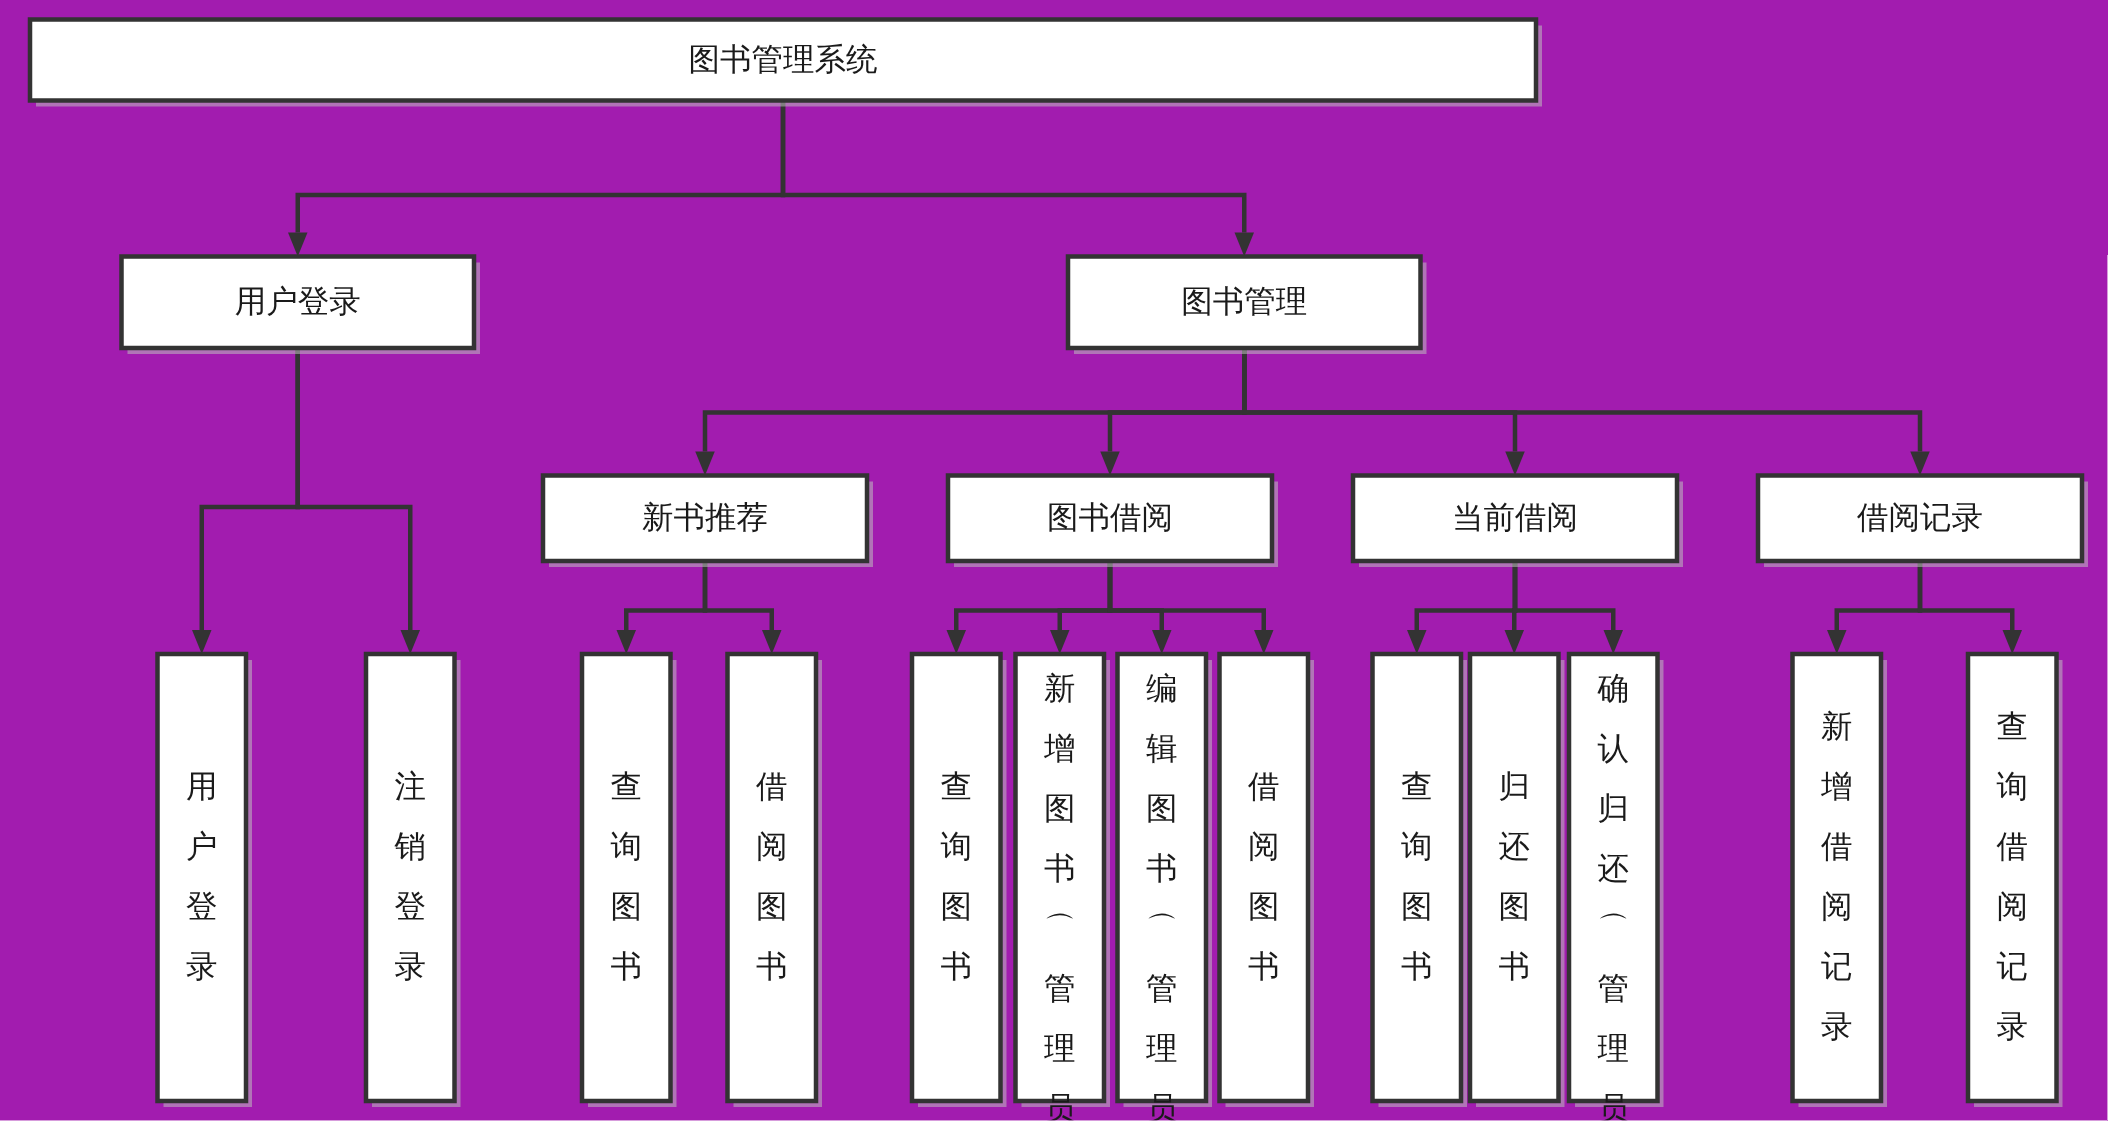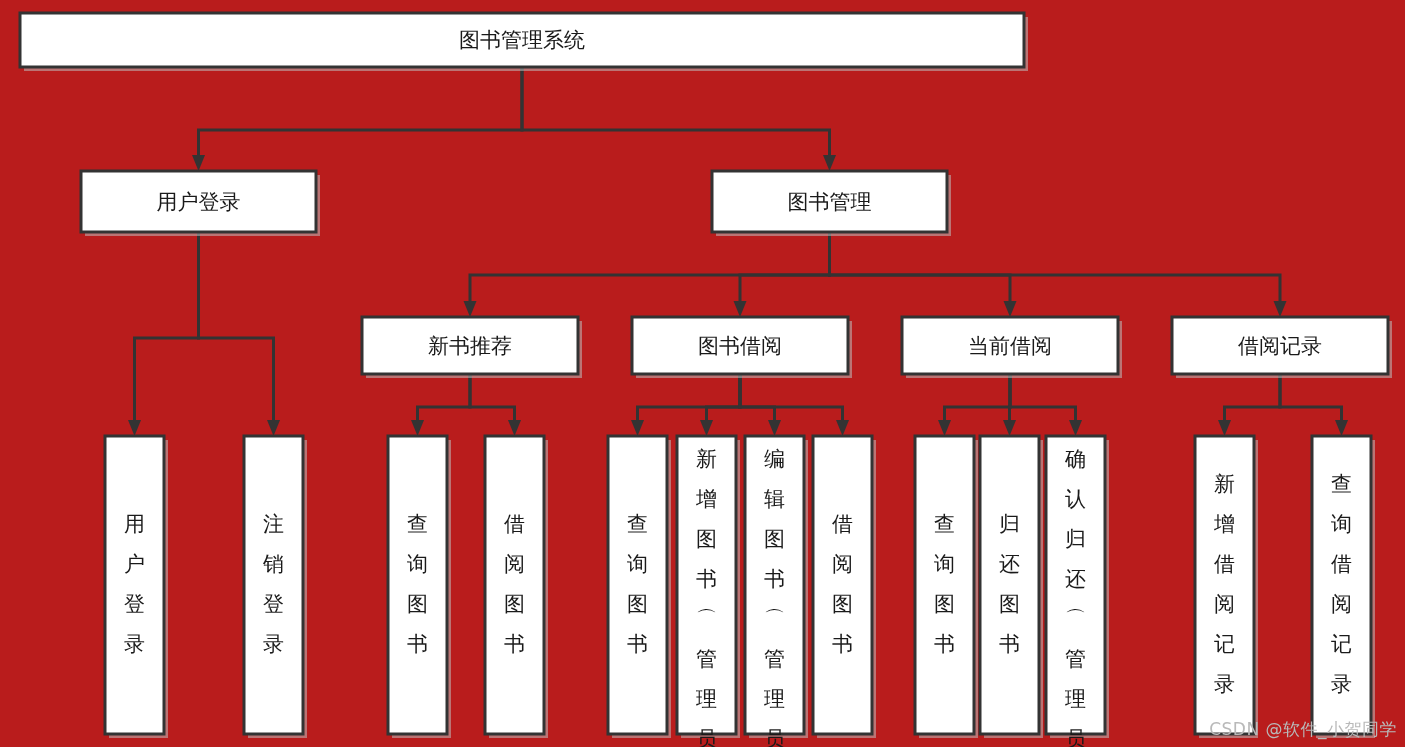--- a/index.html
+++ b/index.html
@@ -11,21 +11,21 @@
   body {
     width: 1405px;
     height: 747px;
     font-family: "DejaVu Sans", "Liberation Sans", sans-serif;
     overflow: hidden;
   }
   #diagram-root {
     position: relative;
     width: 1405px;
     height: 747px;
-    background: #b91c1c;
+    background: #a21caf;
   }
   svg#tree-svg {
     position: absolute;
     left: 0;
     top: 0;
     width: 1405px;
     height: 747px;
     display: block;
   }
   .node-rect {
@@ -252,14 +252,13 @@
           <rect class="node-rect" x="1195" y="436" width="59" height="298"></rect>
           <text class="node-label-v" x="1224.5" y="491"><tspan x="1224.5" dy="0">新</tspan><tspan x="1224.5" dy="40">增</tspan><tspan x="1224.5" dy="40">借</tspan><tspan x="1224.5" dy="40">阅</tspan><tspan x="1224.5" dy="40">记</tspan><tspan x="1224.5" dy="40">录</tspan></text>
         </g>
         <g>
           <rect class="node-shadow" x="1316" y="440" width="59" height="298"></rect>
           <rect class="node-rect" x="1312" y="436" width="59" height="298"></rect>
           <text class="node-label-v" x="1341.5" y="491"><tspan x="1341.5" dy="0">查</tspan><tspan x="1341.5" dy="40">询</tspan><tspan x="1341.5" dy="40">借</tspan><tspan x="1341.5" dy="40">阅</tspan><tspan x="1341.5" dy="40">记</tspan><tspan x="1341.5" dy="40">录</tspan></text>
         </g>
       </g>
   </svg>
-  <div class="watermark">CSDN @软件_小贺同学</div>
 </div>
 
 </body></html>

